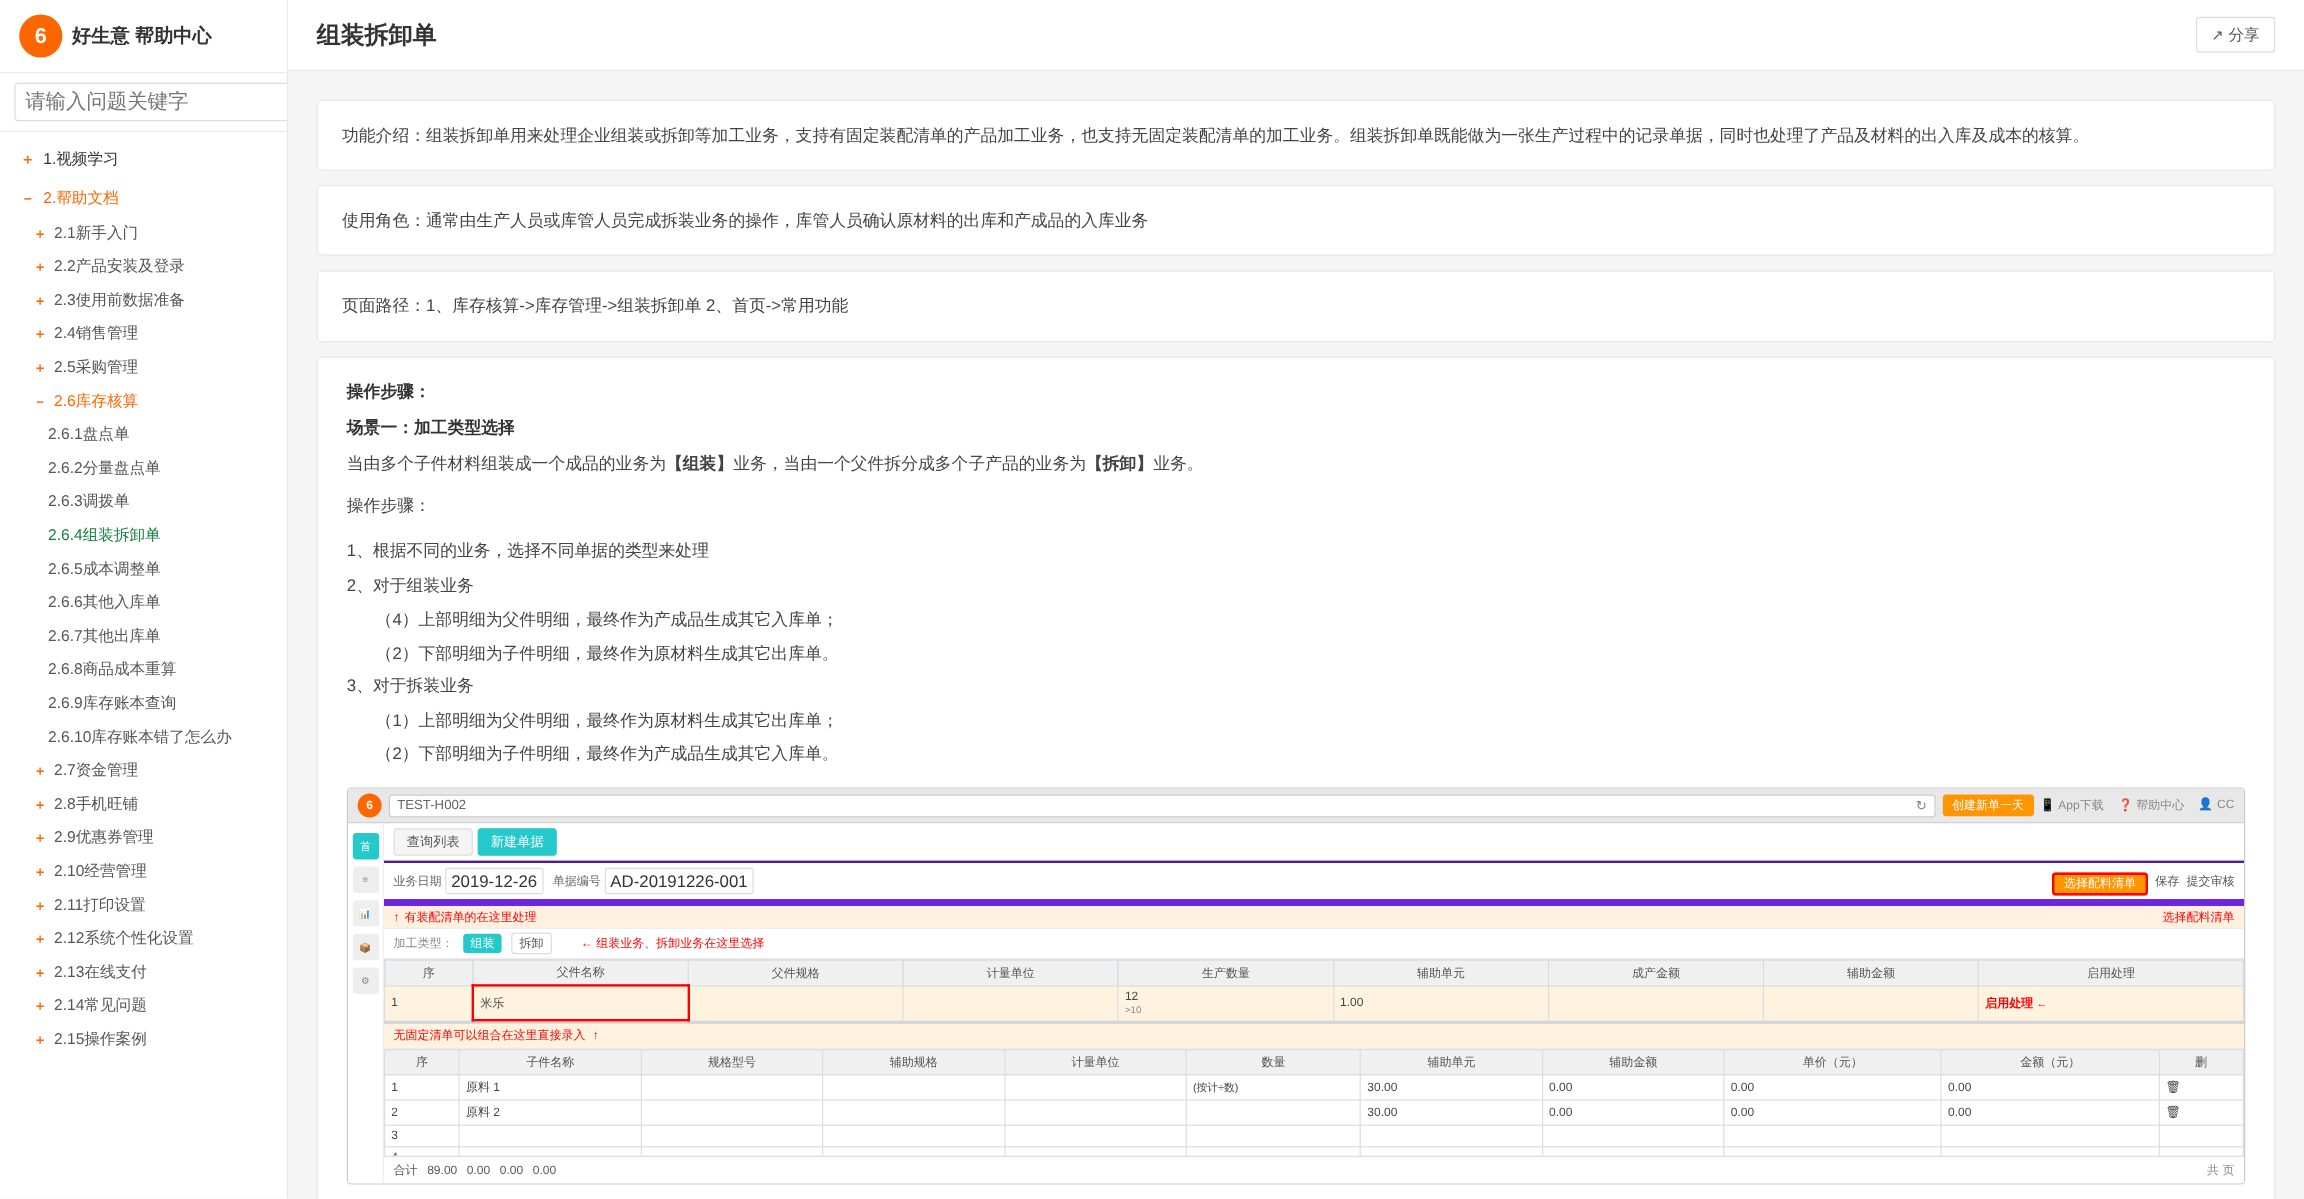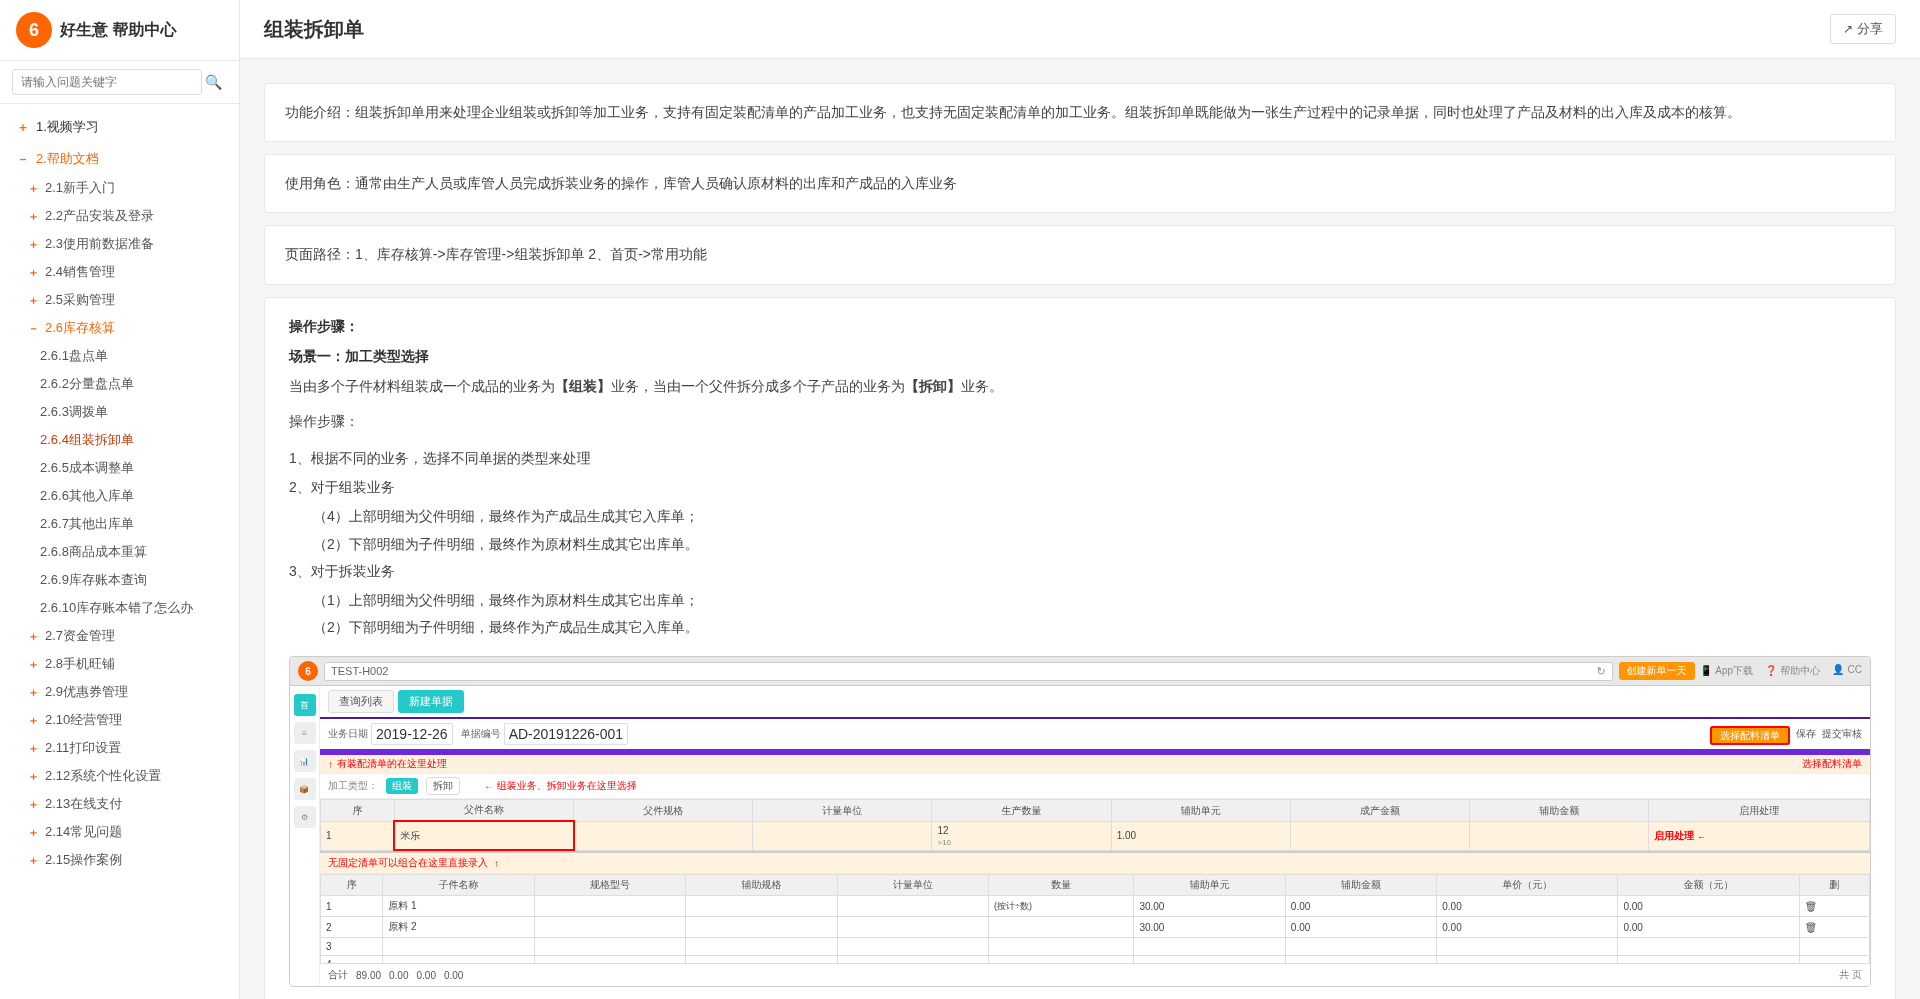--- a/index.html
+++ b/index.html
@@ -46,21 +46,21 @@
       display: flex;
       align-items: center;
       padding: 8px 12px;
       border-bottom: 1px solid #e8e8e8;
     }
     .search-input {
       flex: 1;
       border: 1px solid #ddd;
       border-radius: 3px;
       padding: 5px 8px;
-      font-size: 12px;
+      font-size: 17px;
       outline: none;
       color: #8b5cf6;
     }
     .search-icon-btn {
       background: none;
       border: none;
       cursor: pointer;
       padding: 4px;
       color: #666;
       font-size: 14px;
@@ -107,21 +107,21 @@
     }
     .nav-sub-header.active { color: #ff6600; }
     .nav-sub-header .sub-icon { margin-right: 6px; font-size: 11px; }
     .nav-leaf {
       padding: 5px 16px 5px 40px;
       cursor: pointer;
       font-size: 13px;
       color: #555;
       display: block;
     }
-    .nav-leaf.current { color: #c2410c; font-weight: 500; }
+    .nav-leaf.current { color: #15803d; font-weight: 500; }
 
     
     .main {
       flex: 1;
       display: flex;
       flex-direction: column;
       overflow: hidden;
       background: #f5f5f5;
     }
     .main-header {

